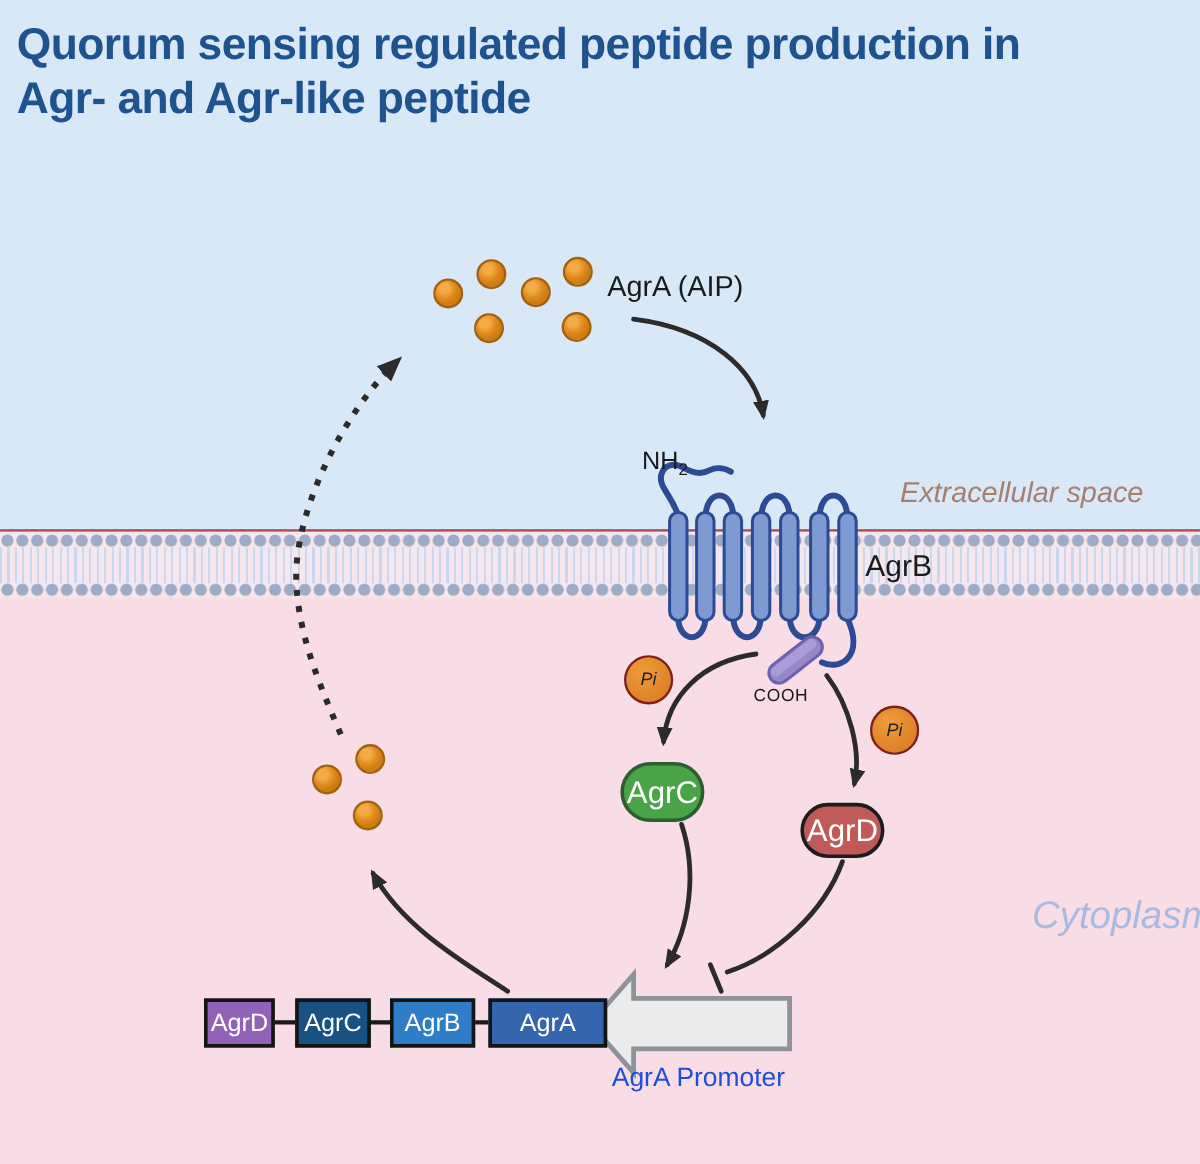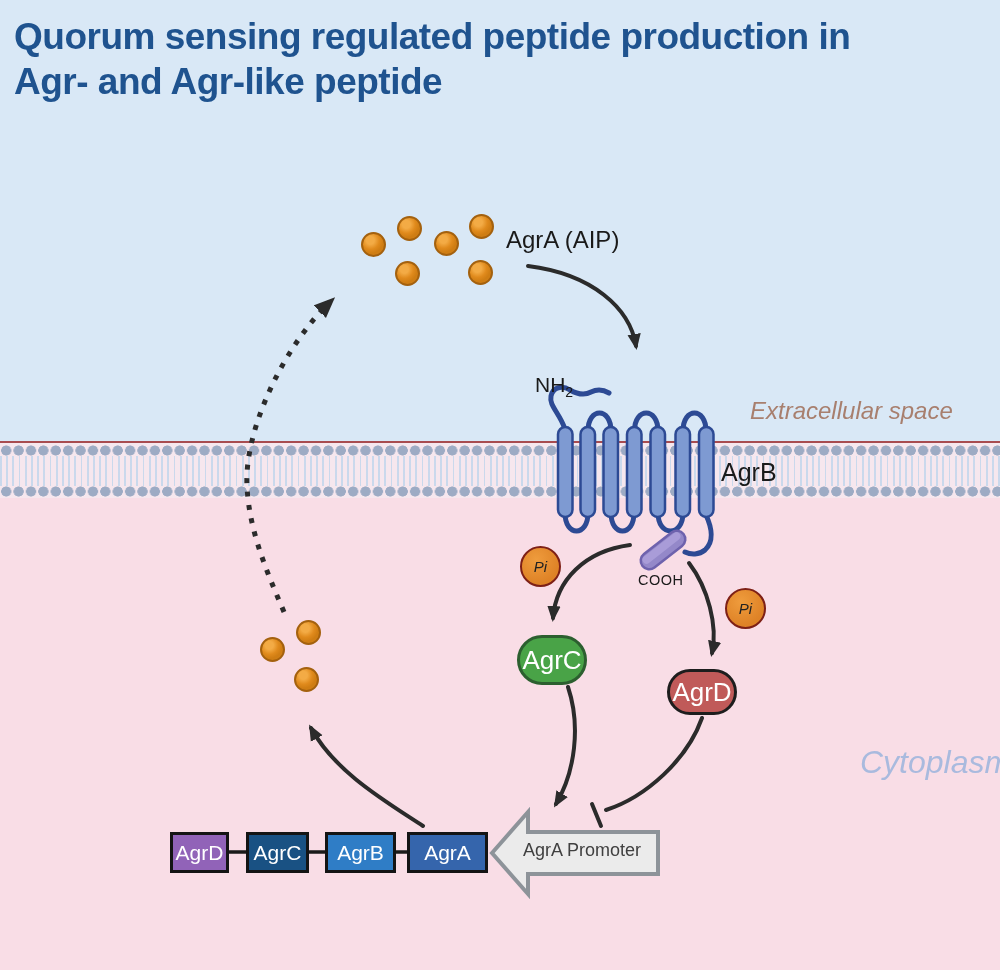--- a/index.html
+++ b/index.html
@@ -23,21 +23,21 @@
   
   .title{position:absolute;left:14px;top:14px;width:960px;color:#1f538f;font-size:37px;font-weight:700;
      line-height:1.22;letter-spacing:-0.5px;}
 
   
   .lbl{position:absolute;color:#1a1a1a;white-space:nowrap;}
   .aip-label{left:506px;top:226px;font-size:24px;}
   .nh2-label{left:535px;top:352px;font-size:21px;margin-top:21px;}
   .nh2-label sub{font-size:14px;}
   .agrb-label{left:721px;top:458px;font-size:25px;}
-  .cooh-label{left:628px;top:572px;font-size:14.5px;letter-spacing:.5px;margin-left:10px;}
+  .cooh-label{left:628px;top:572px;font-size:14.5px;letter-spacing:.5px;}
   .extracellular-label{left:750px;top:397px;font-size:24px;font-style:italic;color:#a87f6e;}
   .cytoplasm-label{left:860px;top:744px;font-size:32px;font-style:italic;color:#a9bade;}
 
   
   .sphere{position:absolute;width:25px;height:25px;border-radius:50%;box-sizing:border-box;
      border:2px solid #a4610e;
      background:radial-gradient(circle at 35% 30%, #f3ab45 0 4px, #e08a1c 9px, #cf7d13 13px);}
 
   
   .pi{position:absolute;width:41px;height:41px;border-radius:50%;box-sizing:border-box;
@@ -51,24 +51,24 @@
      color:#fff;font-size:26px;}
   .agrc{left:517px;top:635px;width:70px;height:50px;border-radius:25px;background:#49a347;border:3px solid #2c5f2f;}
   .agrd{left:667px;top:669px;width:70px;height:46px;border-radius:23px;background:#c05a59;border:3px solid #1d1d1d;}
 
   
   .gene{position:absolute;top:832px;height:41px;box-sizing:border-box;border:3px solid #141414;
      color:#fff;font-size:21px;display:flex;align-items:center;justify-content:center;}
   .gene.d{left:170px;width:59px;}
   .gene.c{left:246px;width:63px;}
   .gene.b{left:325px;width:71px;}
-  .gene.a{left:407px;width:81px;text-align:right;}
+  .gene.a{left:407px;width:99px;text-align:right;}
 
-  .promoter-label{position:absolute;left:506px;top:840px;width:152px;text-align:center;
-     font-size:18px;color:#404040;}
+  .promoter-label{position:absolute;left:506px;top:885px;width:152px;text-align:center;
+     font-size:22px;color:#1d4ed8;}
 
   svg.overlay{position:absolute;left:0;top:0;}
 </style>
 </head>
 <body>
 
 <div id="canvas">
 
   <div class="extracellular-bg"></div>
   <div class="cytoplasm-bg"></div>

